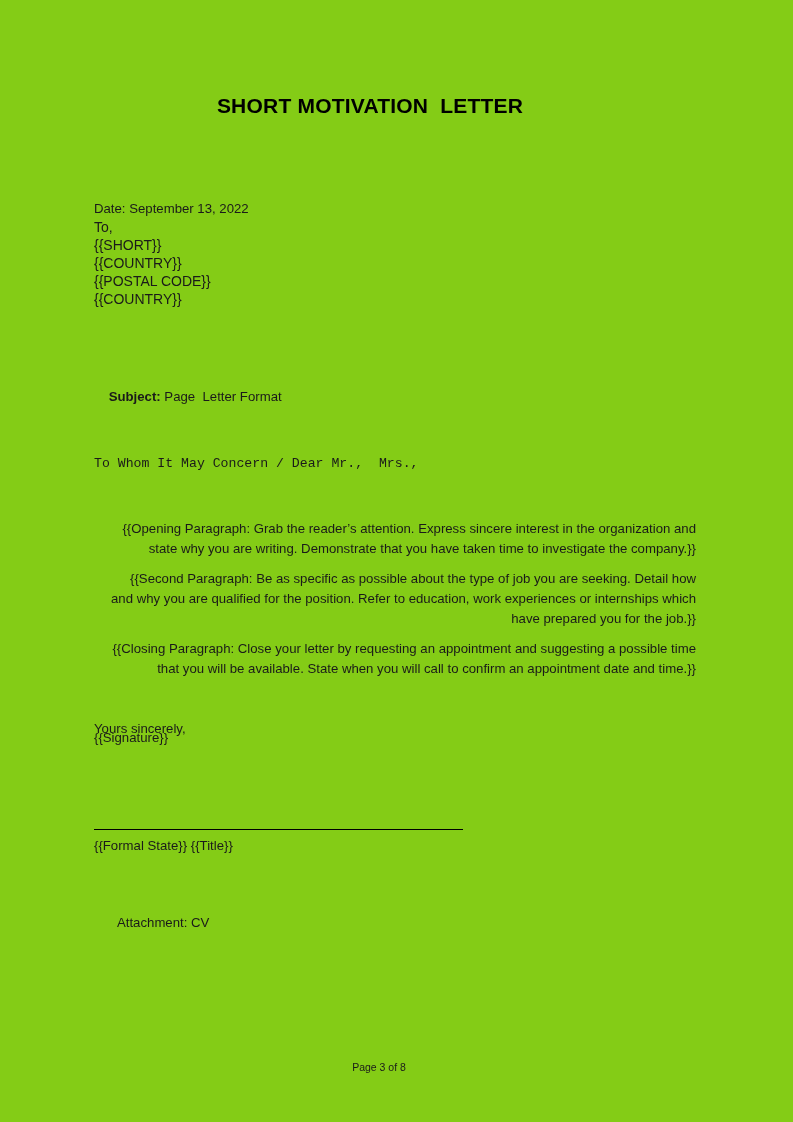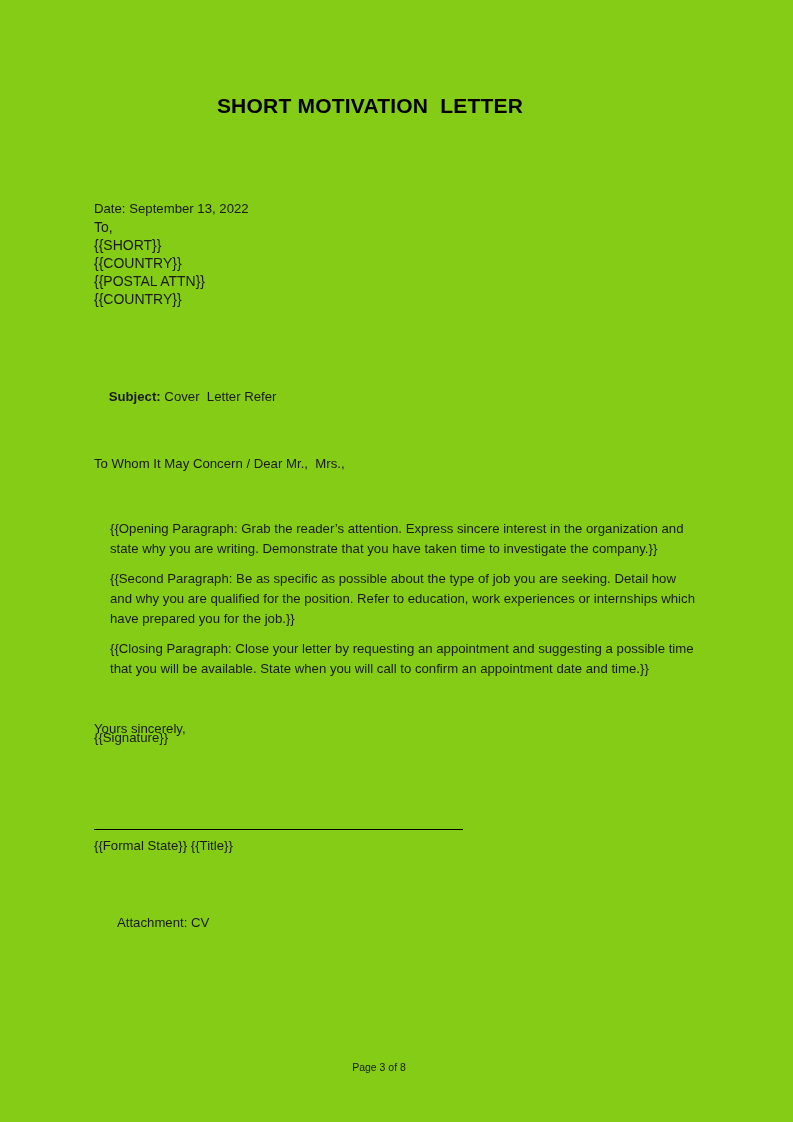--- a/index.html
+++ b/index.html
@@ -60,35 +60,35 @@
     line-height: 18px;
     color: #1a1a1a;
   }
   .addr-block div { white-space: pre; }
 
   
   .subject-line { top: 367px; }
   .subject-line .label { font-weight: bold; }
 
   
-  .salutation-line { top: 454px; }
+  .salutation-line { top: 454px; font-family: Liberation Mono, monospace; }
 
   
   .paragraphs {
     position: absolute;
     left: 94px;
     top: 519px;
     width: 602px;
     font-size: 13.2px;
     line-height: 20px;
     color: #1a1a1a;
   }
   .paragraphs p {
     margin: 0 0 10px 16px;
-    text-align: left;
+    text-align: right;
   }
   .paragraphs p:last-child { margin-bottom: 0; }
 
   
   .closing-line { top: 719px; }
   .signature-line { top: 728px; }
 
   .sig-rule {
     position: absolute;
     left: 94px;
@@ -120,26 +120,26 @@
 <div class="page">
 
   <div class="doc-title">SHORT MOTIVATION  LETTER</div>
 
   <div class="line date-line">Date: September 13, 2022</div>
 
   <div class="addr-block">
     <div>To,</div>
     <div>{{SHORT}}</div>
     <div>{{COUNTRY}}</div>
-    <div>{{POSTAL ATTN}}</div>
+    <div>{{POSTAL CODE}}</div>
     <div>{{COUNTRY}}</div>
   </div>
 
   <div class="line subject-line">
-    <span class="label">Subject:</span><span> Cover  Letter Refer</span>
+    <span class="label">Subject:</span><span> Page  Letter Format</span>
   </div>
 
   <div class="line salutation-line">To Whom It May Concern / Dear Mr.,  Mrs.,</div>
 
   <div class="paragraphs">
     <p>{{Opening Paragraph: Grab the reader’s attention.  Express sincere interest in the organization and state why you are writing.  Demonstrate that you have taken time to investigate the company.}}</p>
     <p>{{Second Paragraph: Be as specific as possible about the type of job you are seeking.  Detail how and why you are qualified for the position.  Refer to education, work experiences or internships which have prepared you for the job.}}</p>
     <p>{{Closing Paragraph: Close your letter by requesting an appointment and suggesting a possible time that you will be available.  State when you will call to confirm an appointment date and time.}}</p>
   </div>
 

